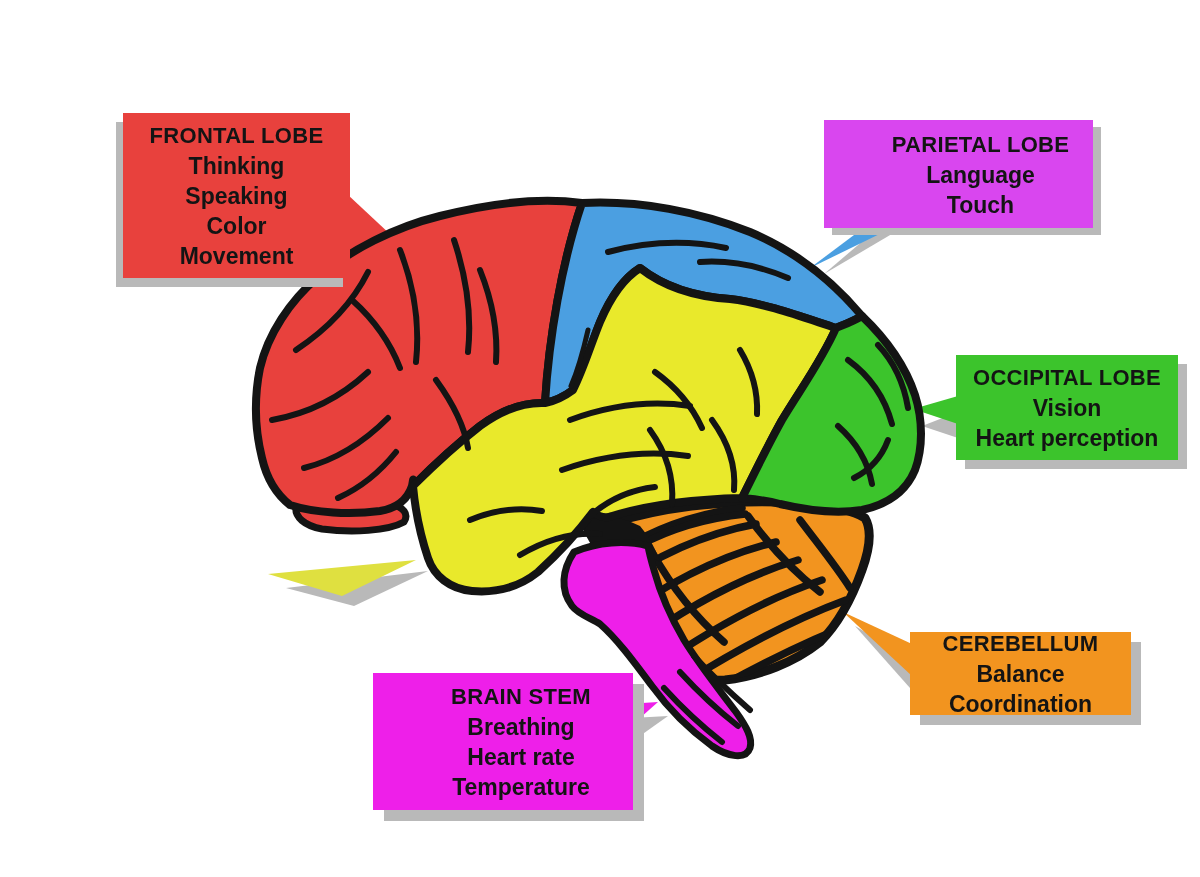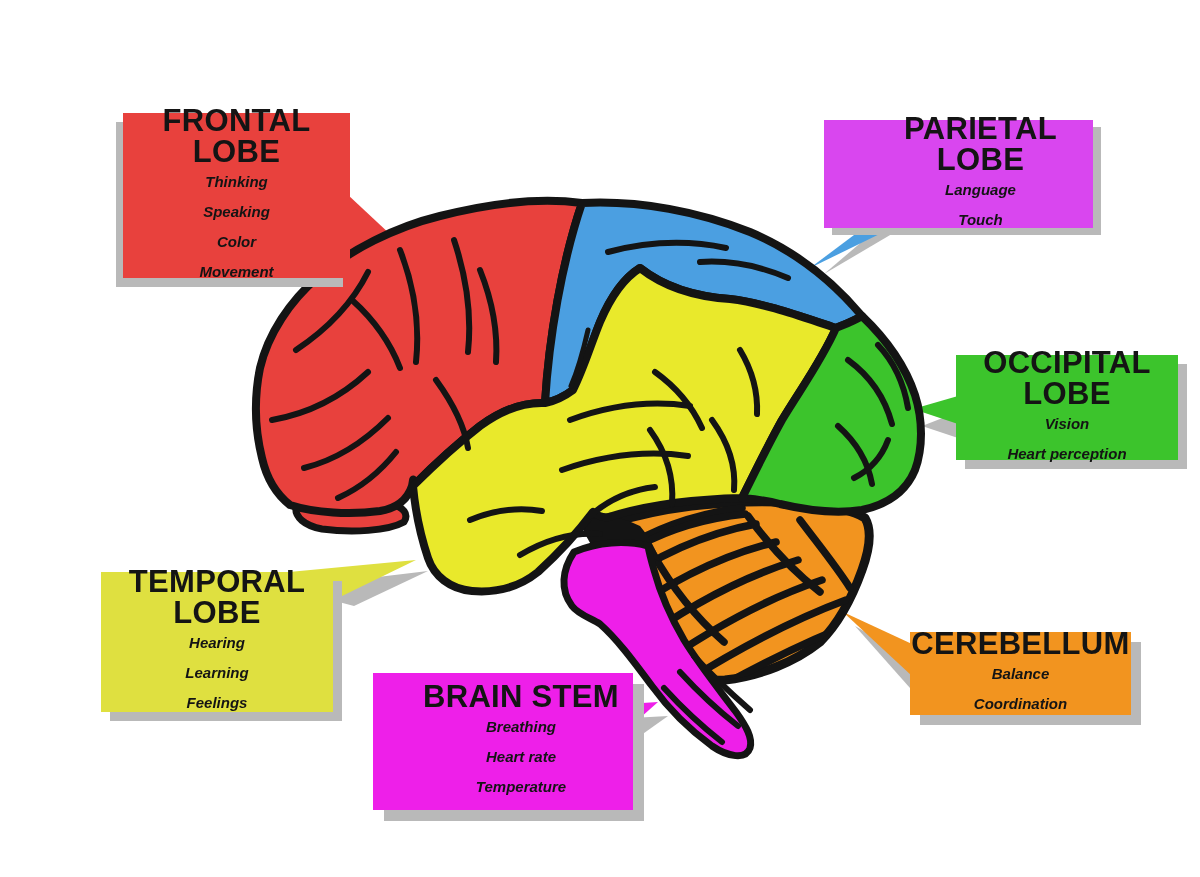--- a/index.html
+++ b/index.html
@@ -1,22 +1,22 @@
 <!DOCTYPE html>
 <html><head>
 <meta charset="utf-8">
 <style>
   html,body{margin:0;padding:0;background:#ffffff;}
   .stage{position:relative;width:1200px;height:877px;background:#ffffff;overflow:hidden;
          font-family:"Liberation Sans", sans-serif;}
   .brain-svg{position:absolute;left:0;top:0;z-index:1;}
   .callout{position:absolute;z-index:2;display:flex;flex-direction:column;align-items:center;
            justify-content:center;text-align:center;color:#141414;}
-  .callout .title{font-weight:bold;font-size:31px;line-height:31px;letter-spacing:.3px;}
-  .callout .item{font-weight:bold;font-style:italic;font-size:15px;line-height:30px;}
+  .callout .title{font-weight:bold;font-size:22px;line-height:31px;letter-spacing:.3px;}
+  .callout .item{font-weight:bold;font-size:23px;line-height:30px;}
   .co-frontal   {left:123px;top:113px;width:227px;height:165px;box-shadow:-7px 9px 0 #b9b9b9;}
   .co-parietal  {left:824px;top:120px;width:225px;height:108px;box-shadow:8px 7px 0 #b9b9b9;}
   .co-occipital {left:956px;top:355px;width:222px;height:105px;box-shadow:9px 9px 0 #b9b9b9;}
   .co-temporal  {left:101px;top:572px;width:232px;height:140px;box-shadow:9px 9px 0 #b9b9b9;}
   .co-brainstem {left:373px;top:673px;width:224px;height:137px;box-shadow:11px 11px 0 #b9b9b9;}
   .co-cerebellum{left:910px;top:632px;width:221px;height:83px;box-shadow:10px 10px 0 #b9b9b9;}
   .region{stroke:#141414;stroke-width:8;stroke-linejoin:round;}
   .sulci{fill:none;stroke:#141414;stroke-width:6;stroke-linecap:round;}
   .sulci-thin{fill:none;stroke:#141414;stroke-width:5;stroke-linecap:round;}
   .hatch{fill:none;stroke:#141414;stroke-width:7.5;stroke-linecap:round;}
@@ -137,26 +137,20 @@
     <div class="item">Language</div>
     <div class="item">Touch</div>
   </div>
 
   <div class="callout co-occipital" style="background-color: rgb(60, 196, 44);">
     <div class="title">OCCIPITAL LOBE</div>
     <div class="item">Vision</div>
     <div class="item">Heart perception</div>
   </div>
 
-  <div class="callout co-temporal" style="background-color: rgb(223, 224, 64);">
-    <div class="title">TEMPORAL LOBE</div>
-    <div class="item">Hearing</div>
-    <div class="item">Learning</div>
-    <div class="item">Feelings</div>
-  </div>
 
   <div class="callout co-brainstem" style="background-color: rgb(238, 31, 233); padding-left: 36px;">
     <div class="title">BRAIN STEM</div>
     <div class="item">Breathing</div>
     <div class="item">Heart rate</div>
     <div class="item">Temperature</div>
   </div>
 
   <div class="callout co-cerebellum" style="background-color: rgb(242, 148, 31);">
     <div class="title">CEREBELLUM</div>

